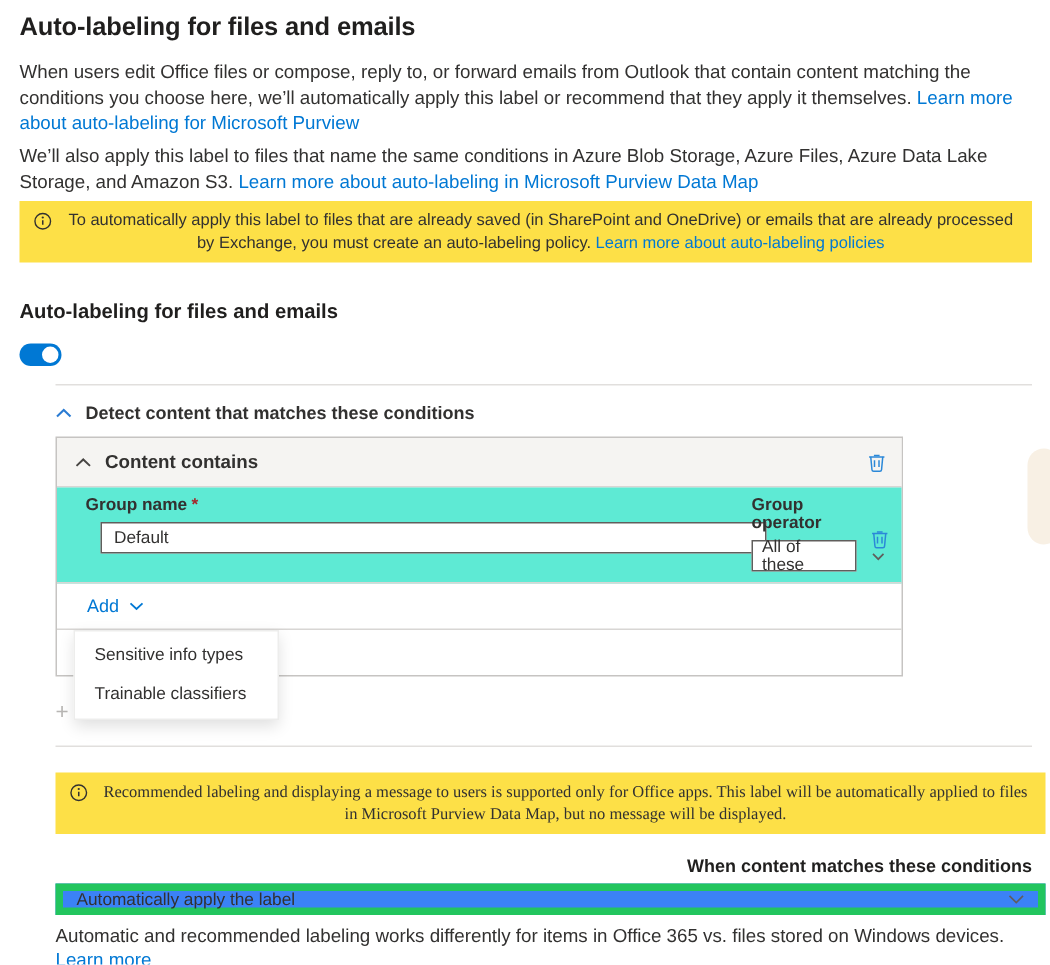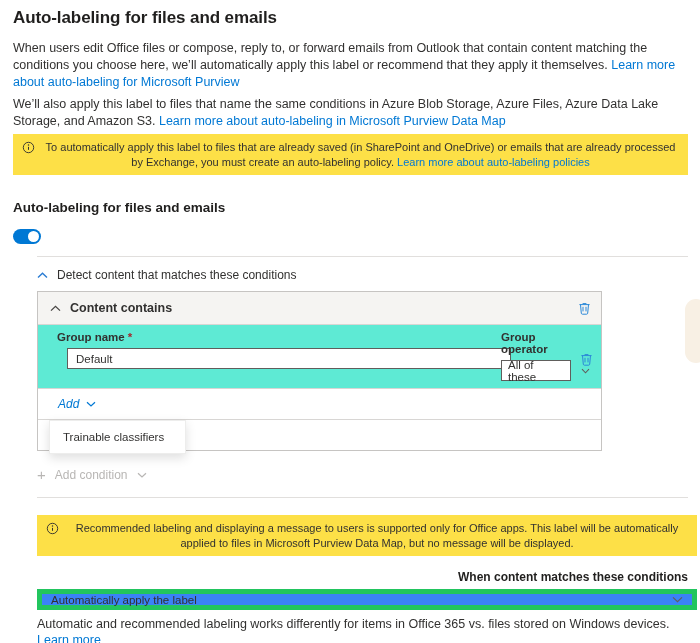--- a/index.html
+++ b/index.html
@@ -28,21 +28,21 @@
 
   h2.section-title { font-size:13.5px; font-weight:700; color:#201f1e; margin-top:25px; }
 
   .toggle { margin-top:14px; width:28px; height:15px; border-radius:8px; background:#0078d4; position:relative; cursor:pointer; }
   .toggle .knob { position:absolute; right:2px; top:2px; width:11px; height:11px; border-radius:50%; background:#fff; }
 
   .indent { margin-left:24px; }
   .divider { border-top:1px solid #e1dfdd; margin-top:12px; }
 
   .detect-row { display:flex; align-items:center; gap:9px; margin-top:11px; cursor:pointer; }
-  .detect-row .lbl { font-size:12px; font-weight:400; }
+  .detect-row .lbl { font-size:12px; font-weight:700; }
 
   .cond-box { margin-top:9px; width:565px; border:1px solid #c6c4c2; background:#fff; }
   .cond-head {
     height:33px; display:flex; align-items:center; gap:9px;
     background:#f5f4f2; border-bottom:1px solid #d8d6d4; padding:0 10px 0 12px;
   }
   .cond-head .lbl { font-size:12.5px; font-weight:700; flex:1; }
   .trash-btn { background:none; border:none; cursor:pointer; padding:0; line-height:0; }
 
   .group-area { background:#5eead4; border-bottom:1px solid #d8d6d4; padding:6px 8px 7px 19px; }
@@ -56,34 +56,34 @@
   }
   .spacer { flex:1; }
   .go-col { width:70px; }
   .select-sm {
     width:70px; height:21px; border:1px solid #605e5c; background:#fff; cursor:pointer;
     display:flex; align-items:center; justify-content:space-between; padding:0 6px; font-size:11.5px;gap:45px;
   }
   .go-trash { margin:21px 0 0 9px; }
 
   .add-row { height:31px; display:flex; align-items:center; padding-left:20px; border-bottom:1px solid #d8d6d4; position:relative; }
-  .add-link { display:flex; align-items:center; gap:7px; color:#0078d4; font-size:12px; cursor:pointer; background:none; border:none; font-family:inherit; padding:0;font-style:italic; }
+  .add-link { display:flex; align-items:center; gap:7px; color:#0078d4; font-size:12px; cursor:pointer; background:none; border:none; font-family:inherit; padding:0; }
   .empty-row { height:30px; }
 
   .menu {
     position:absolute; top:100%; margin-top:1px; left:11px; width:137px; z-index:10;
     background:#fff; border:1px solid #ededec; box-shadow:0 4px 10px rgba(0,0,0,.13); padding:3px 0;
   }
   .menu-item { padding:7px 13px; font-size:11.5px; color:#323130; cursor:pointer; }
 
   .add-cond { margin-top:17px; display:flex; align-items:center; gap:9px; color:#b8b6b4; font-size:12px; cursor:default; }
   .add-cond .plus { font-size:15px; line-height:12px; color:#b8b6b4; }
 
   .divider2 { border-top:1px solid #e1dfdd; margin-top:15px; }
-  .banner.bottom { margin-top:17px; width:660px; }
+  .banner.bottom { margin-top:17px; width:660px;font-family:Liberation Serif, serif; }
 
   .bold-label { margin-top:14px; font-size:12px; font-weight:700; color:#201f1e;text-align:right; }
   .select-lg {
     margin-top:5px; width:660px; height:21px; border:5px solid #22c55e; background:#3b82f6; cursor:pointer;
     display:flex; align-items:center; justify-content:space-between; padding:0 9px; font-size:11.5px;
   }
   .note { margin-top:6px; line-height:16px; }
 
   .cursor-blob { position:absolute; left:685px; top:299px; width:22px; height:64px; border-radius:11px; background:#f8f0e4; z-index:3; }
 
@@ -179,20 +179,21 @@
     <div class="add-row">
       <button class="add-link">
         <span>Add</span>
         <span>
           <svg class="chev" width="10" height="6" viewBox="0 0 10 6" fill="none">
               <path d="M1 1.2 5 5 9 1.2" stroke="#0078d4" stroke-width="1.2"></path>
             </svg>
         </span>
       </button>
       <div class="menu">
+        <div class="menu-item">Sensitive info types</div>
         <div class="menu-item">Trainable classifiers</div>
       </div>
     </div>
 
     <div class="empty-row"></div>
   </div>
 
   <div class="add-cond indent" aria-disabled="true">
     <span class="plus">+</span>
     <span>Add condition</span>

